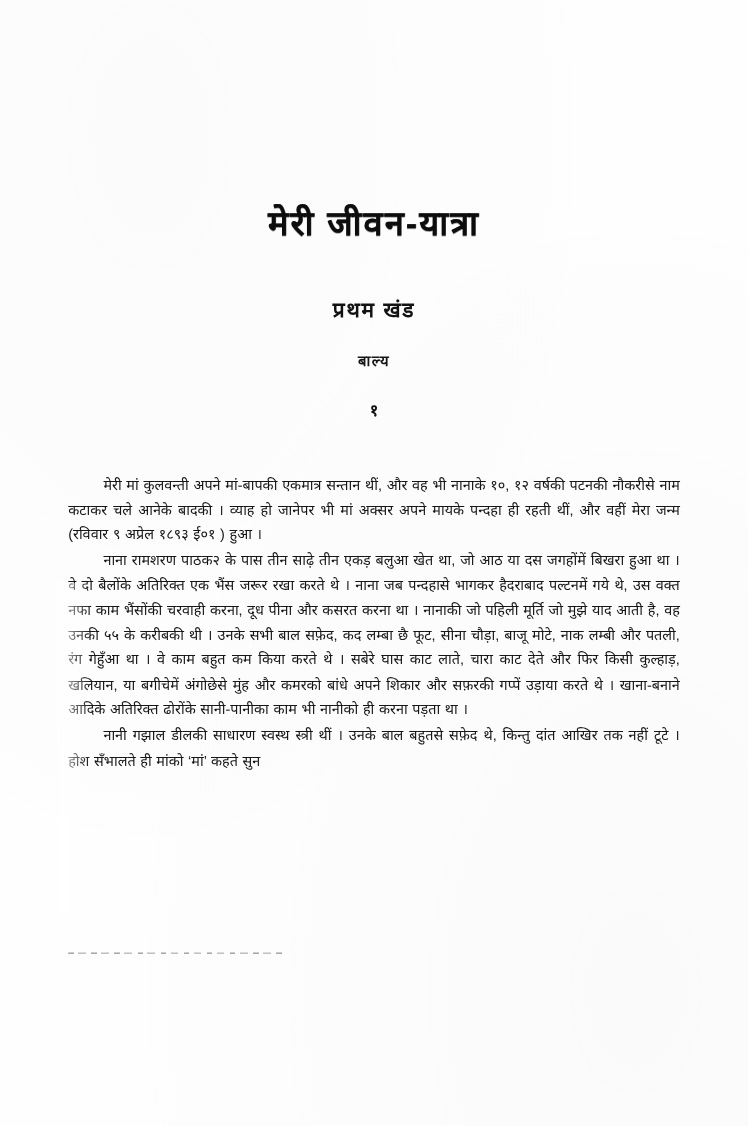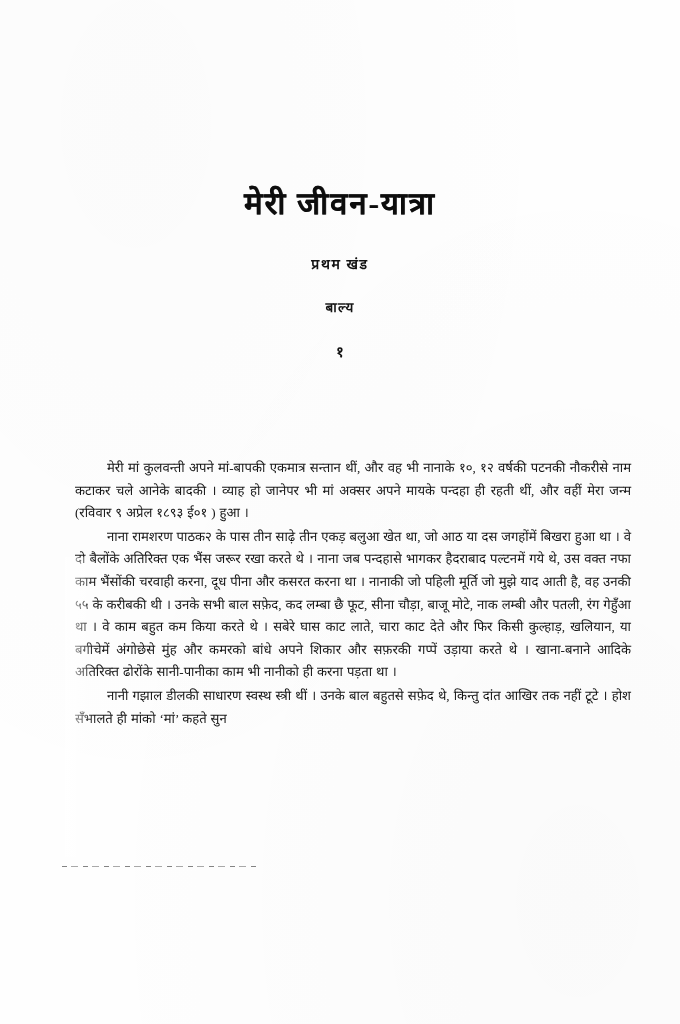--- a/index.html
+++ b/index.html
@@ -7,21 +7,21 @@
     padding: 0;
     background: #ffffff;
   }
   #page {
     position: relative;
     width: 680px;
     height: 1024px;
     margin: 0 auto;
     background: #fefefe;
     overflow: hidden;
-    font-family: Liberation Serif, serif;
+    font-family: Liberation Sans, sans-serif;
     color: #141414;
     
     background-image:
       radial-gradient(ellipse at 20% 12%, rgba(0,0,0,0.012), rgba(0,0,0,0) 60%),
       radial-gradient(ellipse at 85% 88%, rgba(0,0,0,0.015), rgba(0,0,0,0) 62%);
   }
 
   
   .title-block {
     position: absolute;
@@ -32,22 +32,22 @@
   }
   .book-title {
     font-size: 31px;
     font-weight: 700;
     letter-spacing: 2.0px;
     line-height: 1.15;
     color: #0d0d0d;
     text-shadow: 0.4px 0 0 rgba(0,0,0,0.55), 0 0.4px 0 rgba(0,0,0,0.35);
   }
   .volume {
-    margin-top: 32px;
-    font-size: 14px;
+    margin-top: 46px;
+    font-size: 19px;
     font-weight: 700;
     letter-spacing: 1.6px;
     color: #121212;
   }
   .section {
     margin-top: 25px;
     font-size: 13.5px;
     font-weight: 700;
     letter-spacing: 1.3px;
     color: #151515;
@@ -63,23 +63,22 @@
     font-size: 15.5px;
     font-weight: 700;
     letter-spacing: 1.2px;
     color: #101010;
   }
 
   
   .body-text {
     position: absolute;
     left: 62px;
-    top: 457px;
+    top: 430px;
     width: 556px;
-    margin-left: 13px;
   }
   .para {
     font-size: 13.1px;
     line-height: 22.6px;
     text-align: justify;
     text-justify: inter-word;
     color: #161616;
     margin: 0 0 1px 0;
     word-spacing: 0.6px;
   }

